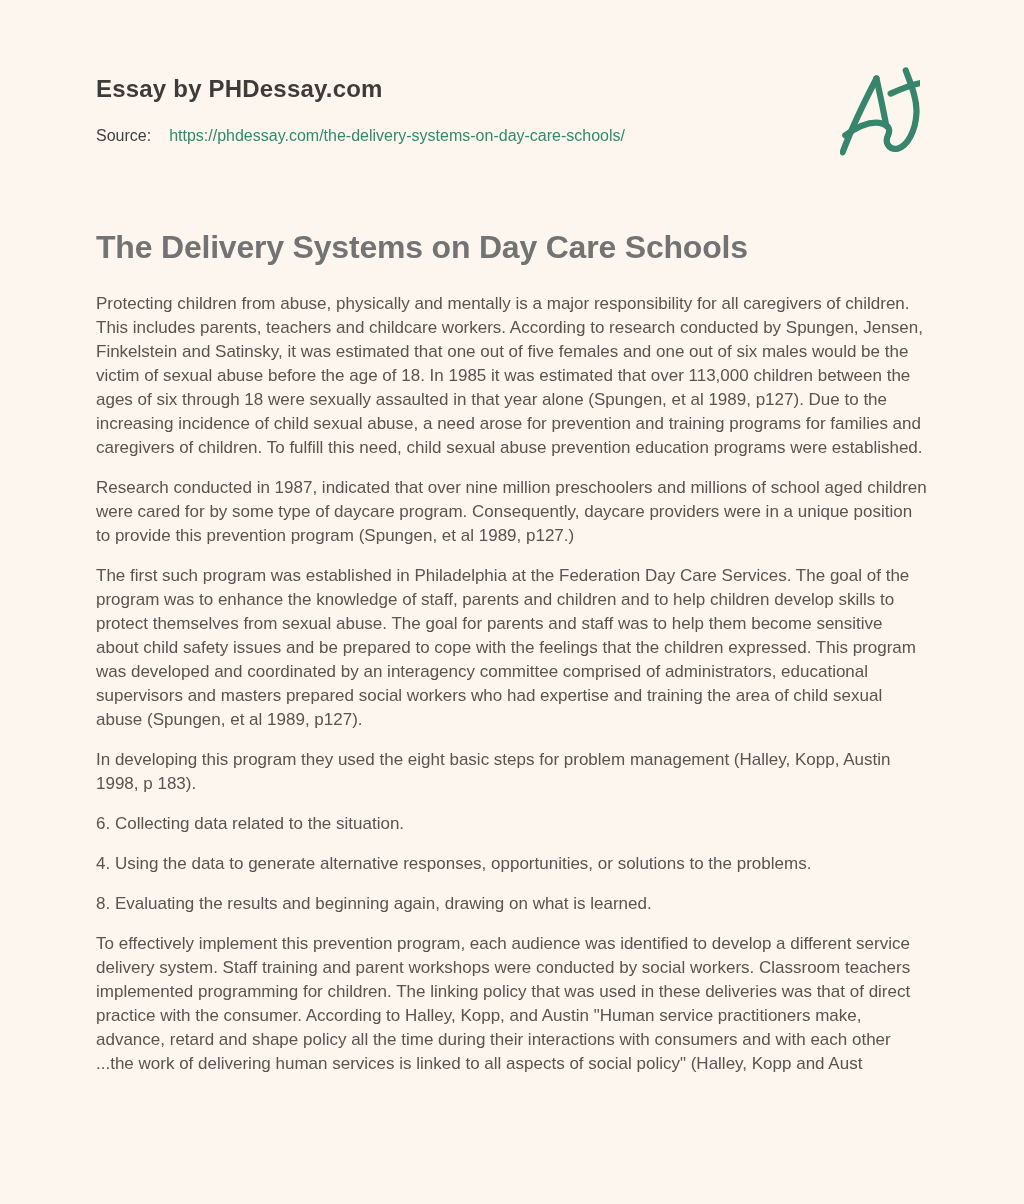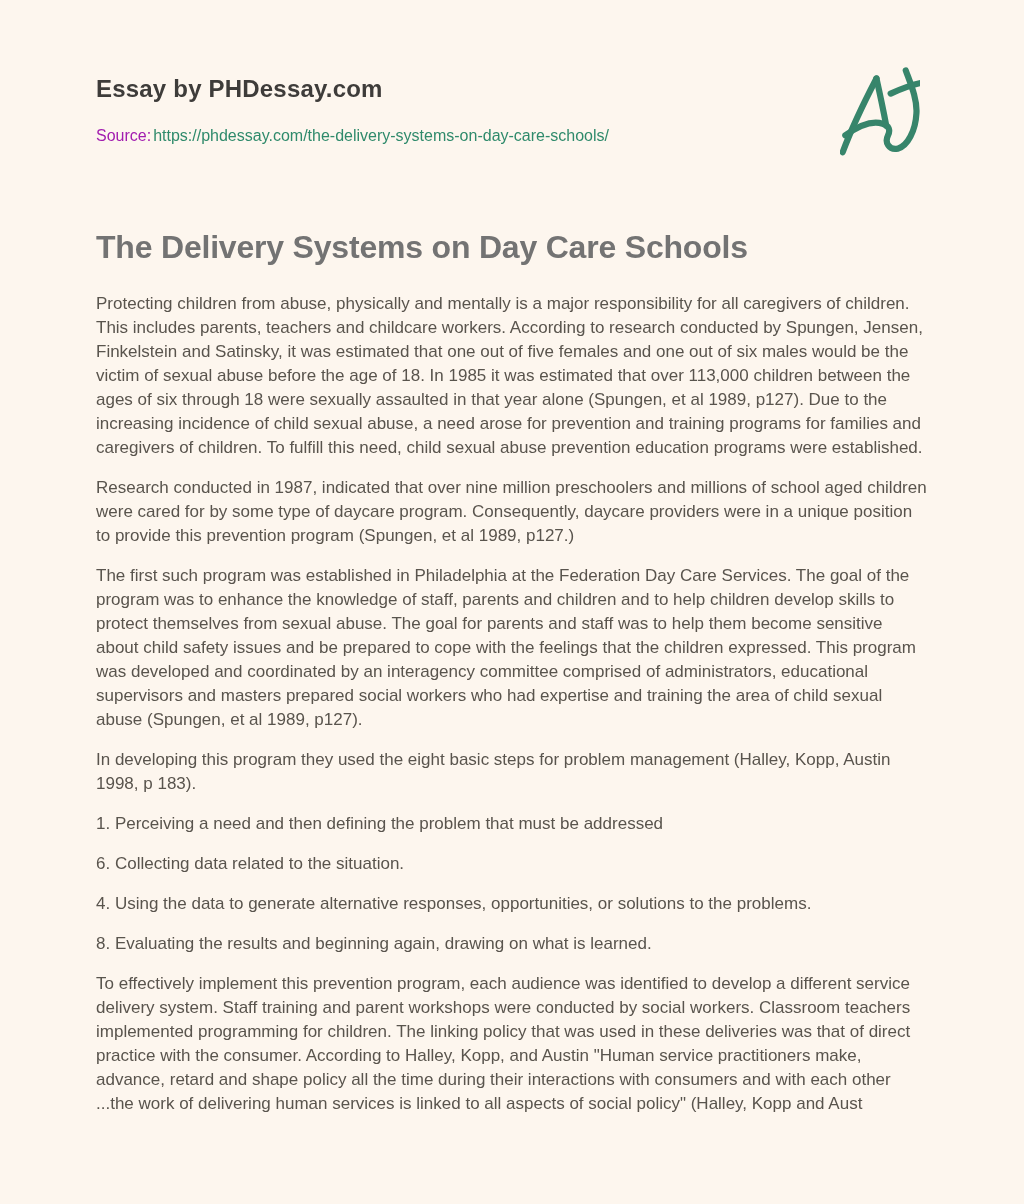--- a/index.html
+++ b/index.html
@@ -25,22 +25,22 @@
     color: #3e3c3a;
     letter-spacing: 0.2px;
     margin-bottom: 24px;
   }
   .source-row {
     font-size: 16px;
     color: #9a948b;
     margin-bottom: 0;
   }
   .source-row .source-label {
-    color: #a21caf;
-    margin-right: 2px;
+    color: #404040;
+    margin-right: 18px;
   }
   .source-row a {
     color: #2f8a6b;
     text-decoration: none;
     cursor: pointer;
   }
   .logo {
     position: absolute;
     top: 64px;
     left: 840px;
@@ -85,20 +85,19 @@
     <path d="M57 32 C70 26 82 22 91 20" stroke="#37856b" stroke-width="7" stroke-linecap="round"></path>
   </svg>
 
   <h1 class="article-title">The Delivery Systems on Day Care Schools</h1>
 
   <div class="article-body">
       <p class="para">Protecting children from abuse, physically and mentally is a major responsibility for all caregivers of children. This includes parents, teachers and childcare workers. According to research conducted by Spungen, Jensen, Finkelstein and Satinsky, it was estimated that one out of five females and one out of six males would be the victim of sexual abuse before the age of 18. In 1985 it was estimated that over 113,000 children between the ages of six through 18 were sexually assaulted in that year alone (Spungen, et al 1989, p127). Due to the increasing incidence of child sexual abuse, a need arose for prevention and training programs for families and caregivers of children. To fulfill this need, child sexual abuse prevention education programs were established.</p>
       <p class="para">Research conducted in 1987, indicated that over nine million preschoolers and millions of school aged children were cared for by some type of daycare program. Consequently, daycare providers were in a unique position to provide this prevention program (Spungen, et al 1989, p127.)</p>
       <p class="para">The first such program was established in Philadelphia at the Federation Day Care Services. The goal of the program was to enhance the knowledge of staff, parents and children and to help children develop skills to protect themselves from sexual abuse. The goal for parents and staff was to help them become sensitive about child safety issues and be prepared to cope with the feelings that the children expressed. This program was developed and coordinated by an interagency committee comprised of administrators, educational supervisors and masters prepared social workers who had expertise and training the area of child sexual abuse (Spungen, et al 1989, p127).</p>
       <p class="para">In developing this program they used the eight basic steps for problem management (Halley, Kopp, Austin 1998, p 183).</p>
-      <p class="para">1. Perceiving a need and then defining the problem that must be addressed</p>
       <p class="para">6. Collecting data related to the situation.</p>
       <p class="para">4. Using the data to generate alternative responses, opportunities, or solutions to the problems.</p>
       <p class="para">8. Evaluating the results and beginning again, drawing on what is learned.</p>
       <p class="para">To effectively implement this prevention program, each audience was identified to develop a different service delivery system. Staff training and parent workshops were conducted by social workers. Classroom teachers implemented programming for children. The linking policy that was used in these deliveries was that of direct practice with the consumer. According to Halley, Kopp, and Austin "Human service practitioners make, advance, retard and shape policy all the time during their interactions with consumers and with each other ...the work of delivering human services is linked to all aspects of social policy" (Halley, Kopp and Aust</p>
     </div>
 
 </div>
 
 </body></html>

